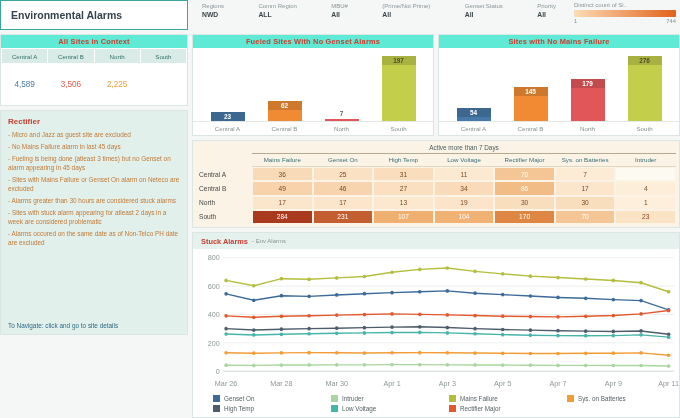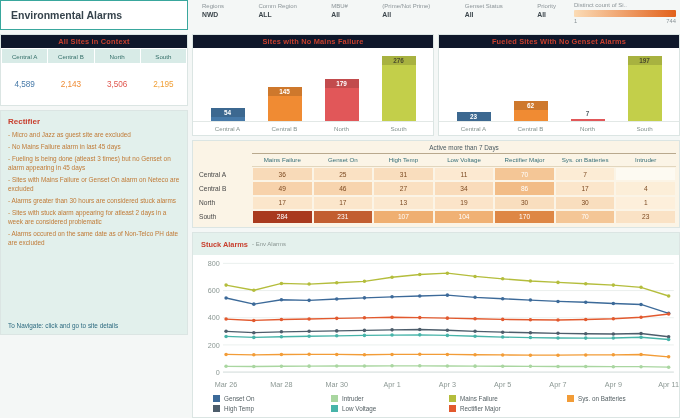--- a/index.html
+++ b/index.html
@@ -18,21 +18,21 @@
   .grad-legend { width:106px; padding:2px 4px 0 0; }
   .grad-label { font-size:6px; color:#8b9498; margin-bottom:2px; white-space:nowrap; }
   .grad-bar { height:7px; border-radius:1px; }
   .grad-minmax { display:flex; justify-content:space-between; font-size:5.8px; color:#8b9498; margin-top:1px; }
 
   
   .main { flex:1; display:flex; gap:4px; min-height:0; }
   .left-col { width:188px; display:flex; flex-direction:column; gap:4px; }
   .right-col { flex:1; display:flex; flex-direction:column; gap:4px; min-width:0; }
   .panel { background:#fff; border:1px solid #dbe5e3; }
-  .panel-header { height:13px; background:#0f172a; color:#c8402f; font-size:7.4px; font-weight:bold; display:flex; align-items:center; justify-content:center; letter-spacing:.2px; }
+  .panel-header { height:13px; background:#5eead4; color:#c8402f; font-size:7.4px; font-weight:bold; display:flex; align-items:center; justify-content:center; letter-spacing:.2px; }
 
   
   .ctx-panel { height:72px; display:flex; flex-direction:column; }
   .ctx-grid { flex:1; display:grid; grid-template-columns:repeat(4,1fr); grid-template-rows:14px 1fr; gap:1px; padding:1px; }
   .ctx-col-h { background:#d8ebe7; color:#35706a; font-size:6.2px; display:flex; align-items:center; justify-content:center; text-align:center; }
   .ctx-val { font-size:8.2px; display:flex; align-items:center; justify-content:center; background:#fff; }
 
   
   .conditions { height:225px; background:#e2f0ec; padding:6px 7px 5px; display:flex; flex-direction:column; }
   .cond-title { color:#c8402f; font-weight:bold; font-size:8px; margin-bottom:5px; }
@@ -55,21 +55,21 @@
   .heat-table { flex:1; display:grid; grid-template-columns:56px repeat(7,1fr); grid-template-rows:12px 13px repeat(4,1fr); background:#fbf4e6; padding:1px 3px 3px; }
   .ht-corner, .ht-empty { background:transparent; }
   .ht-band { grid-column:2 / -1; display:flex; align-items:center; justify-content:center; color:#4a5a60; font-size:6.4px; border-bottom:1px solid #b9a98e; }
   .ht-col-h { display:flex; align-items:center; justify-content:center; text-align:center; color:#356e78; font-size:6.2px; line-height:1.05; border-bottom:1px solid #e2d6bd; padding:0 1px; }
   .ht-rowlabel { display:flex; align-items:center; padding-left:3px; color:#474747; font-size:6.6px; }
   .ht-cell { display:flex; align-items:center; justify-content:center; font-size:6.6px; border:1px solid #fbf4e6; }
   .ht-cell.empty { background:#fdfaf2; }
 
   
   .line-panel { flex:1; display:flex; flex-direction:column; min-height:0; }
-  .line-header { height:22px; background:#e4f1ed; display:flex; align-items:center; gap:4px; padding:0 8px; }
+  .line-header { height:16px; background:#e4f1ed; display:flex; align-items:center; gap:4px; padding:0 8px; }
   .line-title { color:#c8402f; font-weight:bold; font-size:7.4px; }
   .line-subtitle { color:#8a9693; font-size:6px; }
   .line-chart { flex:1; width:100%; display:block; }
   .line-legend { height:24px; display:grid; grid-template-columns:repeat(4,92px); column-gap:26px; row-gap:3px; justify-content:center; align-content:center; padding-bottom:3px; }
   .legend-item { display:flex; align-items:center; gap:4px; cursor:pointer; }
   .legend-swatch { width:7px; height:7px; flex:0 0 auto; }
   .legend-label { font-size:6.3px; color:#556064; white-space:nowrap; }
 </style>
 </head>
 <body>
@@ -118,23 +118,22 @@
 
     <div class="left-col">
       <div class="panel ctx-panel">
         <div class="panel-header">All Sites in Context</div>
         <div class="ctx-grid" id="ctx-grid">
             <div class="ctx-col-h">Central A</div>
             <div class="ctx-col-h">Central B</div>
             <div class="ctx-col-h">North</div>
             <div class="ctx-col-h">South</div>
             <div class="ctx-val" style="color: rgb(70, 121, 168);">4,589</div>
-            <div class="ctx-val" style="color: rgb(239, 139, 51);">2,143</div>
             <div class="ctx-val" style="color: rgb(224, 86, 78);">3,506</div>
-            <div class="ctx-val" style="color: rgb(240, 159, 54);">2,195</div>
+            <div class="ctx-val" style="color: rgb(240, 159, 54);">2,225</div>
           </div>
       </div>
       <div class="panel conditions">
         <div class="cond-title">Rectifier</div>
         <div id="cond-lines">
             <div class="cond-line">- Micro and Jazz as guest site are excluded</div>
             <div class="cond-line">- No Mains Failure alarm in last 45 days</div>
             <div class="cond-line">- Fueling is being done (atleast 3 times) but no Genset on alarm appearing in 45 days</div>
             <div class="cond-line">- Sites with Mains Failure or Genset On alarm on Neteco are excluded</div>
             <div class="cond-line">- Alarms greater than 30 hours are considered stuck alarms</div>
@@ -142,67 +141,67 @@
             <div class="cond-line">- Alarms occured on the same date as of Non-Telco PH date are excluded</div>
           </div>
         <div class="cond-footer">To Navigate: click and go to site details</div>
       </div>
       <div class="left-spacer"></div>
     </div>
 
     <div class="right-col">
       <div class="charts-row">
         <div class="panel bar-panel">
-          <div class="panel-header">Sites with No Mains Failure</div>
-          <div class="bar-plot" id="bar0">
-              <div class="bar-slot">
-                <div class="bar-rect" style="height: 12.7px; background: rgb(70, 121, 168);"></div>
-                <div class="bar-value" style="bottom: 3.7px; background: rgb(60, 104, 144); color: rgb(255, 255, 255);">54</div>
-              </div>
-              <div class="bar-slot">
-                <div class="bar-rect" style="height: 34px; background: rgb(240, 139, 51);"></div>
-                <div class="bar-value" style="bottom: 25px; background: rgb(206, 120, 44); color: rgb(255, 255, 255);">145</div>
-              </div>
-              <div class="bar-slot">
-                <div class="bar-rect" style="height: 42px; background: rgb(225, 87, 89);"></div>
-                <div class="bar-value" style="bottom: 33px; background: rgb(194, 75, 77); color: rgb(255, 255, 255);">179</div>
+          <div class="panel-header">Fueled Sites With No Genset Alarms</div>
+          <div class="bar-plot" id="bar1">
+              <div class="bar-slot">
+                <div class="bar-rect" style="height: 7.6px; background: rgb(70, 121, 168);"></div>
+                <div class="bar-value" style="bottom: 0px; background: rgb(60, 104, 144); color: rgb(255, 255, 255);">23</div>
+              </div>
+              <div class="bar-slot">
+                <div class="bar-rect" style="height: 20.4px; background: rgb(240, 139, 51);"></div>
+                <div class="bar-value" style="bottom: 11.4px; background: rgb(206, 120, 44); color: rgb(255, 255, 255);">62</div>
+              </div>
+              <div class="bar-slot">
+                <div class="bar-rect" style="height: 2.3px; background: rgb(225, 87, 89);"></div>
+                <div class="bar-value" style="bottom: 3.3px; color: rgb(90, 100, 104);">7</div>
               </div>
               <div class="bar-slot">
                 <div class="bar-rect" style="height: 64.7px; background: rgb(195, 207, 74);"></div>
-                <div class="bar-value" style="bottom: 55.7px; background: rgb(168, 178, 64); color: rgb(76, 76, 44);">276</div>
-              </div>
-            </div>
-          <div class="bar-labels" id="bar0-labels">
+                <div class="bar-value" style="bottom: 55.7px; background: rgb(168, 178, 64); color: rgb(76, 76, 44);">197</div>
+              </div>
+            </div>
+          <div class="bar-labels" id="bar1-labels">
               <div class="bar-xlabel">Central A</div>
               <div class="bar-xlabel">Central B</div>
               <div class="bar-xlabel">North</div>
               <div class="bar-xlabel">South</div>
             </div>
         </div>
         <div class="panel bar-panel">
-          <div class="panel-header">Fueled Sites With No Genset Alarms</div>
-          <div class="bar-plot" id="bar1">
-              <div class="bar-slot">
-                <div class="bar-rect" style="height: 7.6px; background: rgb(70, 121, 168);"></div>
-                <div class="bar-value" style="bottom: 0px; background: rgb(60, 104, 144); color: rgb(255, 255, 255);">23</div>
-              </div>
-              <div class="bar-slot">
-                <div class="bar-rect" style="height: 20.4px; background: rgb(240, 139, 51);"></div>
-                <div class="bar-value" style="bottom: 11.4px; background: rgb(206, 120, 44); color: rgb(255, 255, 255);">62</div>
-              </div>
-              <div class="bar-slot">
-                <div class="bar-rect" style="height: 2.3px; background: rgb(225, 87, 89);"></div>
-                <div class="bar-value" style="bottom: 3.3px; color: rgb(90, 100, 104);">7</div>
+          <div class="panel-header">Sites with No Mains Failure</div>
+          <div class="bar-plot" id="bar0">
+              <div class="bar-slot">
+                <div class="bar-rect" style="height: 12.7px; background: rgb(70, 121, 168);"></div>
+                <div class="bar-value" style="bottom: 3.7px; background: rgb(60, 104, 144); color: rgb(255, 255, 255);">54</div>
+              </div>
+              <div class="bar-slot">
+                <div class="bar-rect" style="height: 34px; background: rgb(240, 139, 51);"></div>
+                <div class="bar-value" style="bottom: 25px; background: rgb(206, 120, 44); color: rgb(255, 255, 255);">145</div>
+              </div>
+              <div class="bar-slot">
+                <div class="bar-rect" style="height: 42px; background: rgb(225, 87, 89);"></div>
+                <div class="bar-value" style="bottom: 33px; background: rgb(194, 75, 77); color: rgb(255, 255, 255);">179</div>
               </div>
               <div class="bar-slot">
                 <div class="bar-rect" style="height: 64.7px; background: rgb(195, 207, 74);"></div>
-                <div class="bar-value" style="bottom: 55.7px; background: rgb(168, 178, 64); color: rgb(76, 76, 44);">197</div>
-              </div>
-            </div>
-          <div class="bar-labels" id="bar1-labels">
+                <div class="bar-value" style="bottom: 55.7px; background: rgb(168, 178, 64); color: rgb(76, 76, 44);">276</div>
+              </div>
+            </div>
+          <div class="bar-labels" id="bar0-labels">
               <div class="bar-xlabel">Central A</div>
               <div class="bar-xlabel">Central B</div>
               <div class="bar-xlabel">North</div>
               <div class="bar-xlabel">South</div>
             </div>
         </div>
       </div>
 
       <div class="panel table-panel">
         <div class="heat-table" id="heat-table">

